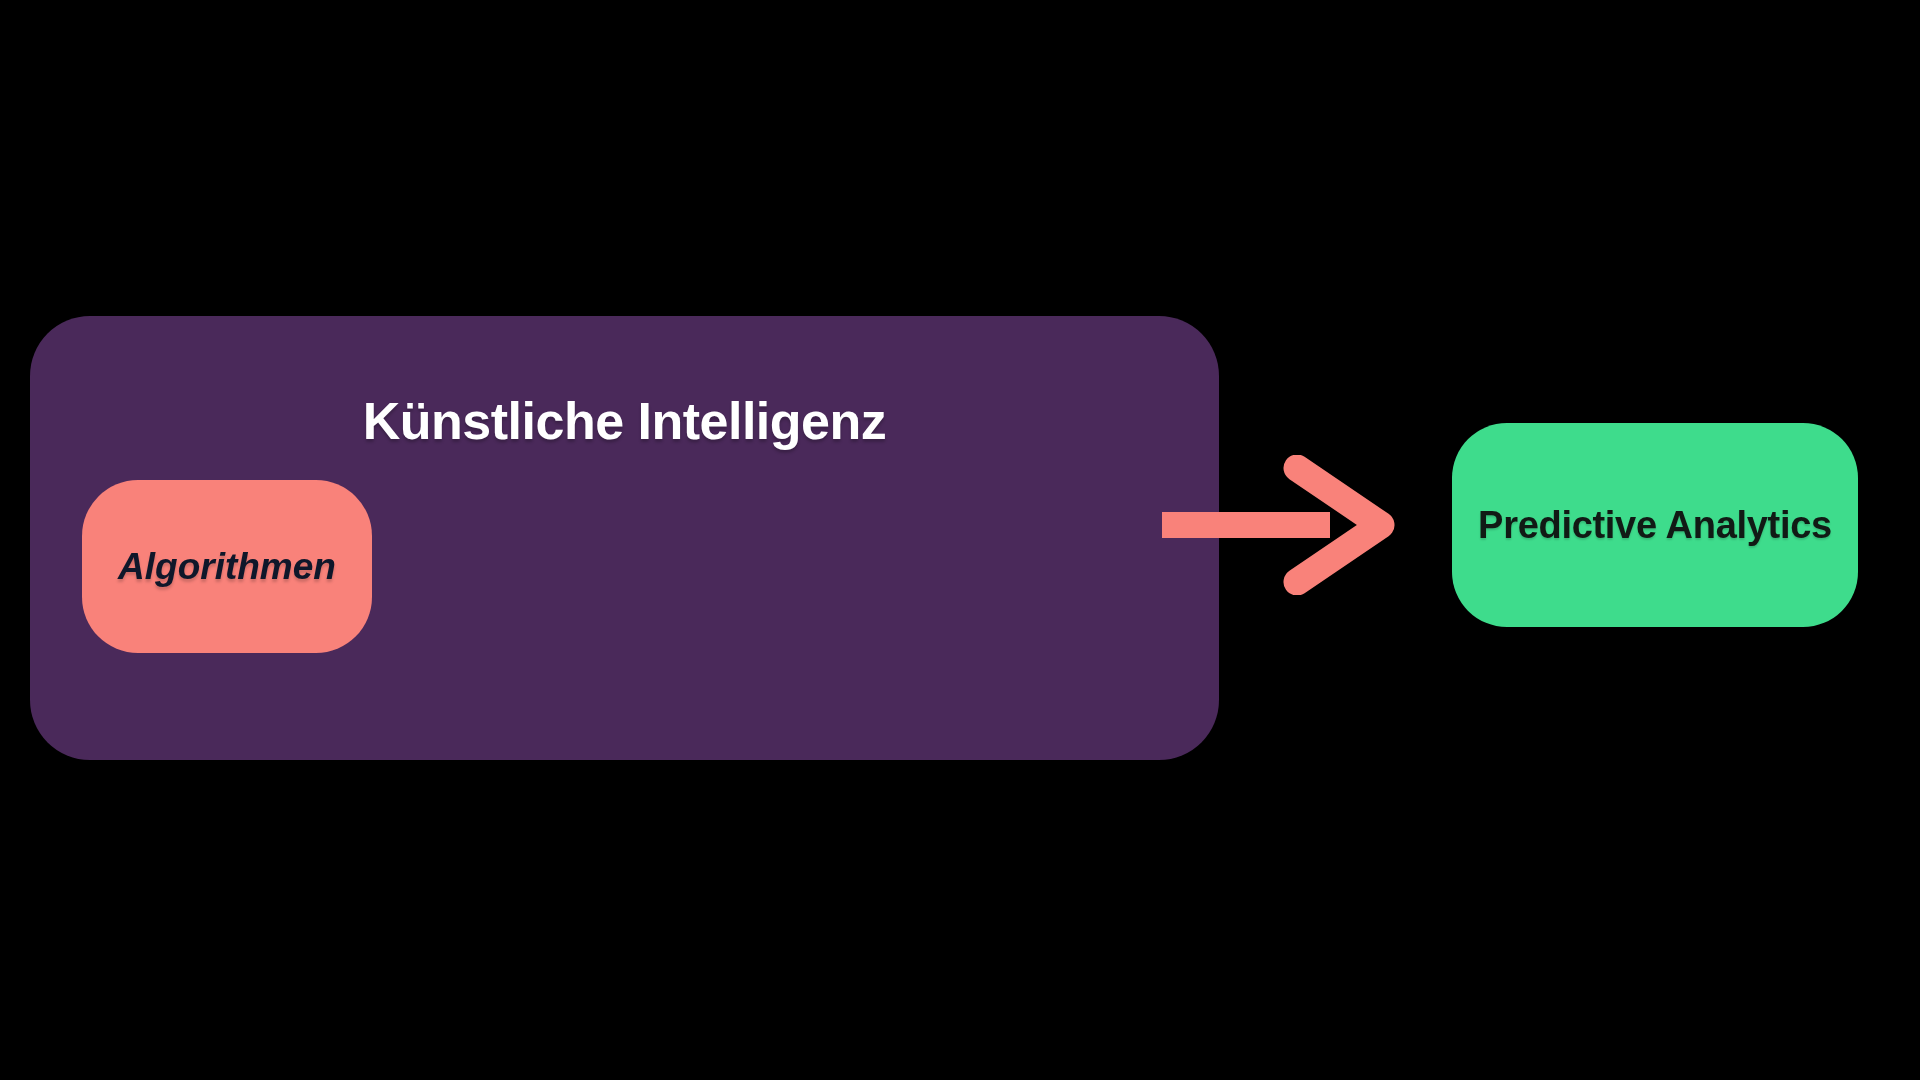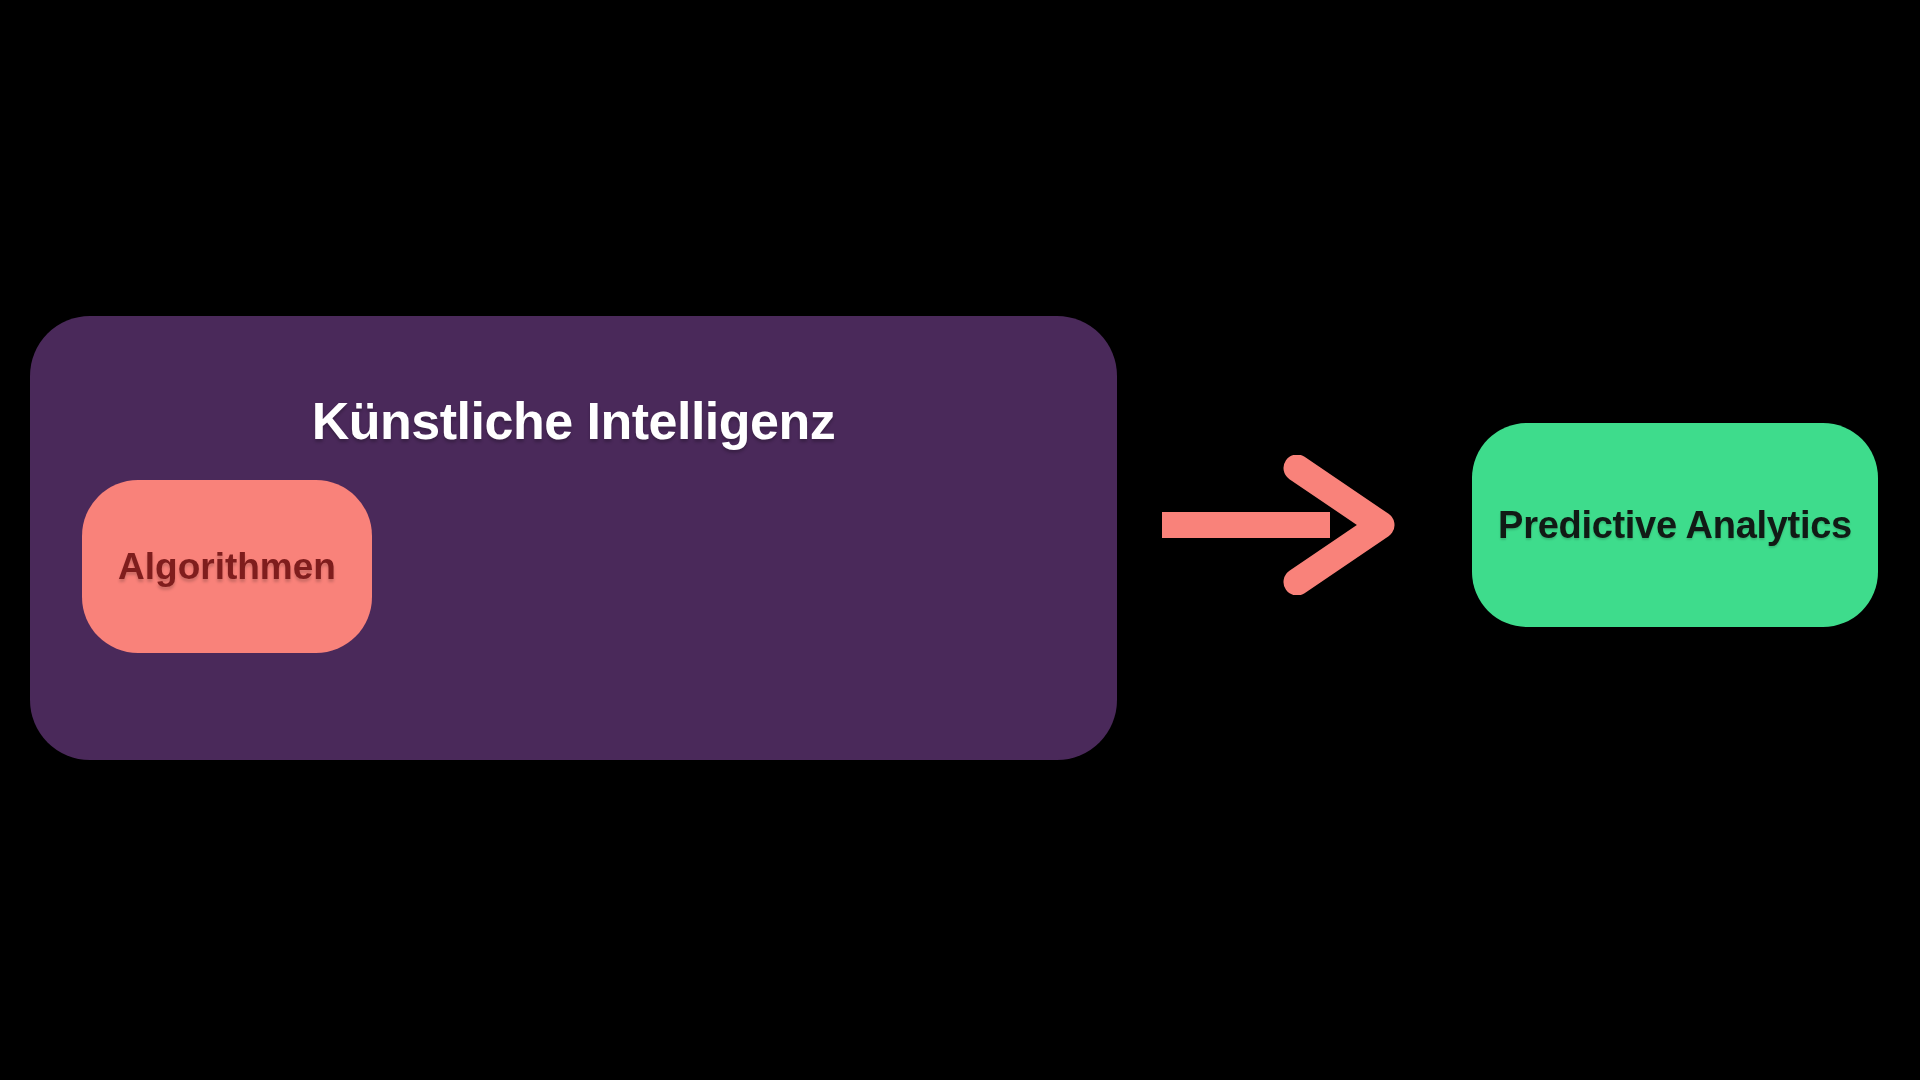--- a/index.html
+++ b/index.html
@@ -15,21 +15,21 @@
     background: #000000;
     overflow: hidden;
   }
   .box {
     position: absolute;
     box-sizing: border-box;
   }
   .ai-box {
     left: 30px;
     top: 316px;
-    width: 1087px;
+    width: 1189px;
     height: 444px;
     border-radius: 60px;
   }
   .ai-title {
     position: absolute;
     top: 78px;
     left: 0;
     width: 100%;
     text-align: center;
     font-size: 52px;
@@ -97,28 +97,28 @@
 <body style="background-color: rgb(0, 0, 0);">
 
 <div class="canvas">
 
   <div class="box ai-box" style="background-color: rgb(74, 41, 90);">
 
     <div class="ai-title" style="color: rgb(255, 255, 255);">Künstliche Intelligenz</div>
 
 
     <div class="box algo-box" style="background-color: rgb(249, 130, 122);">
-      <span class="algo-label" style="color: #7f1d1d;">Algorithmen</span>
+      <span class="algo-label" style="color: #0f172a; font-style: italic;">Algorithmen</span>
     </div>
   </div>
 
   <div class="arrow-wrap">
     <svg width="260" height="140" viewBox="0 0 260 140" xmlns="http://www.w3.org/2000/svg">
       <rect x="17" y="57" width="168" height="26" fill="#F9827A"></rect>
       <path d="M 152 13 L 236 70 L 152 127" fill="none" stroke-width="27" stroke-linecap="round" stroke-linejoin="round" stroke="#F9827A"></path>
     </svg>
   </div>
 
-  <div class="box result-box" style="background-color: rgb(62, 220, 140); margin-left: 20px;">
+  <div class="box result-box" style="background-color: rgb(62, 220, 140);">
     <span class="result-label" style="color: rgb(17, 26, 21);">Predictive Analytics</span>
   </div>
 
 </div>
 
 </body></html>

